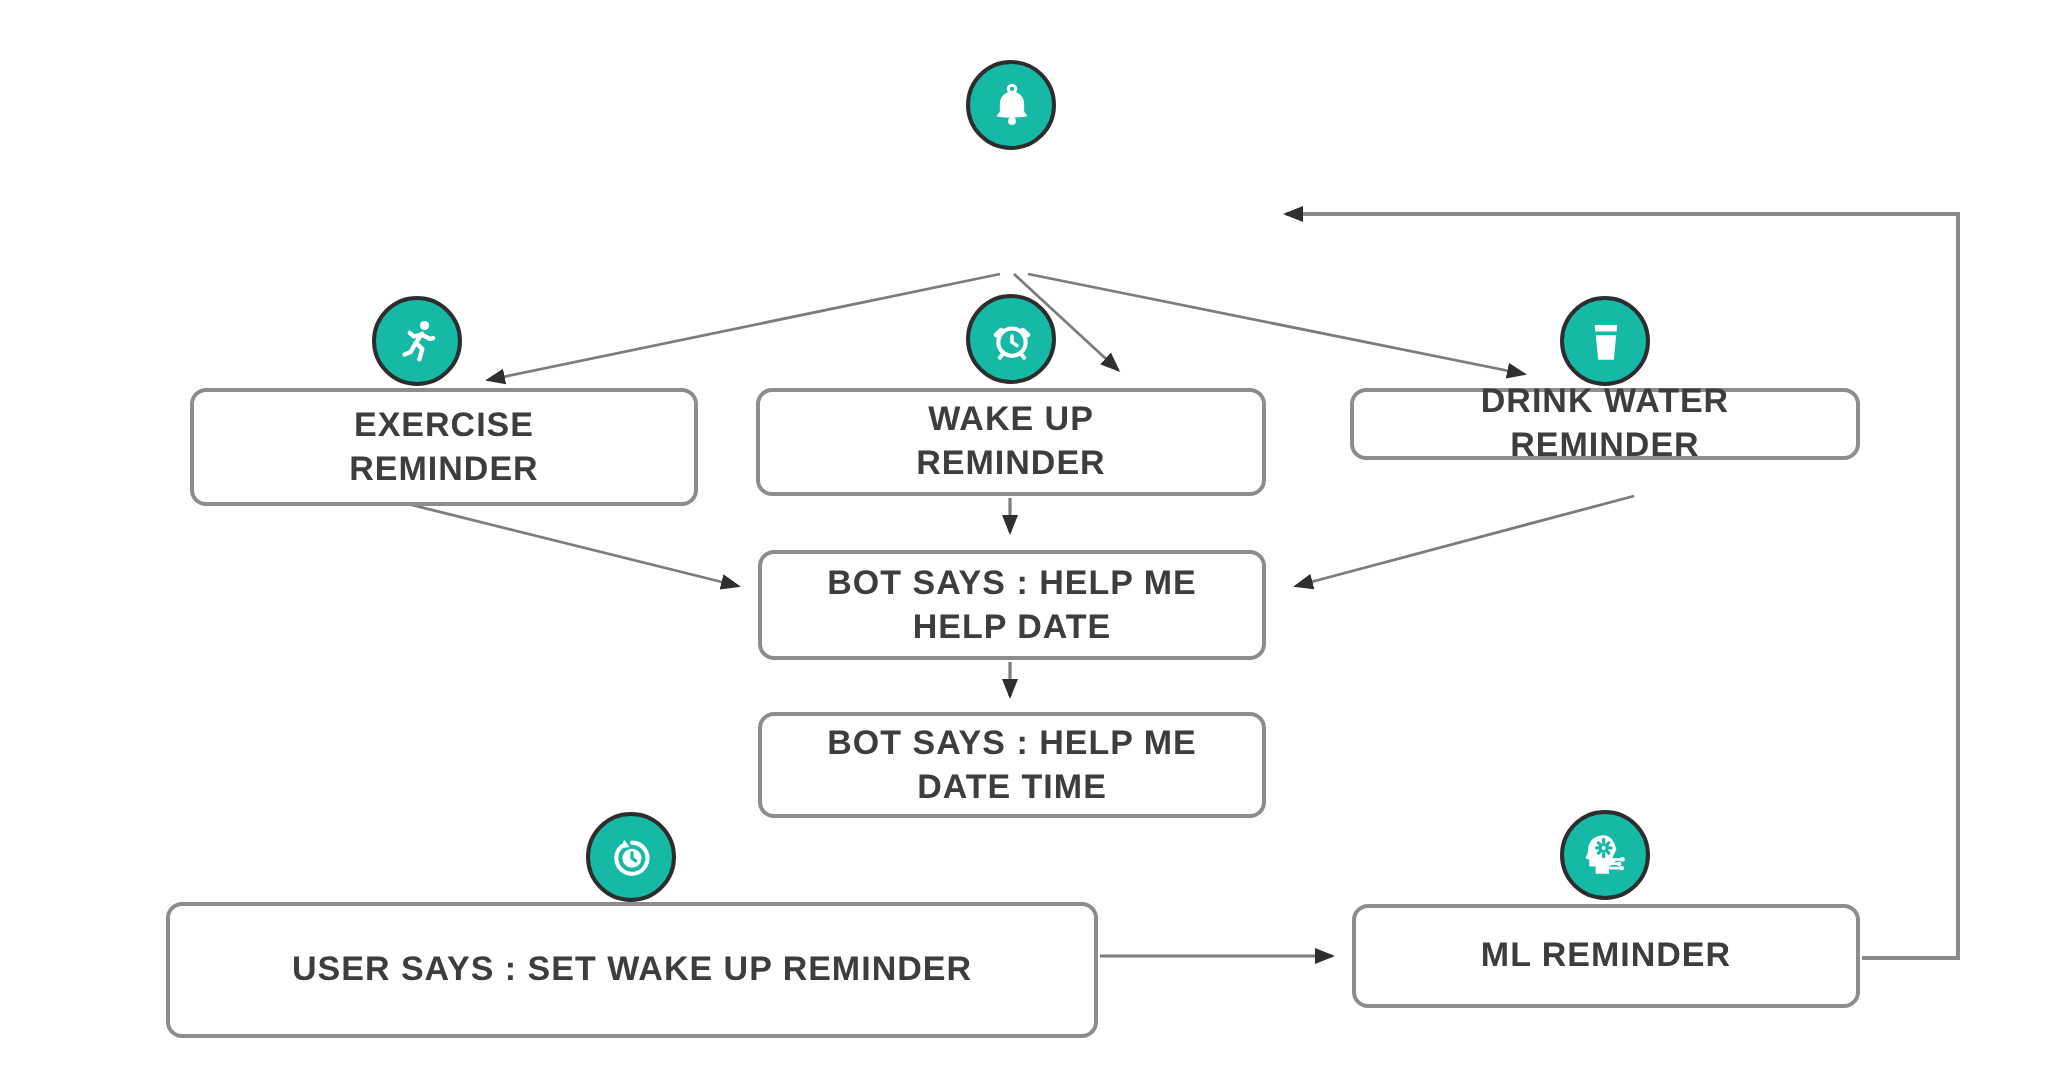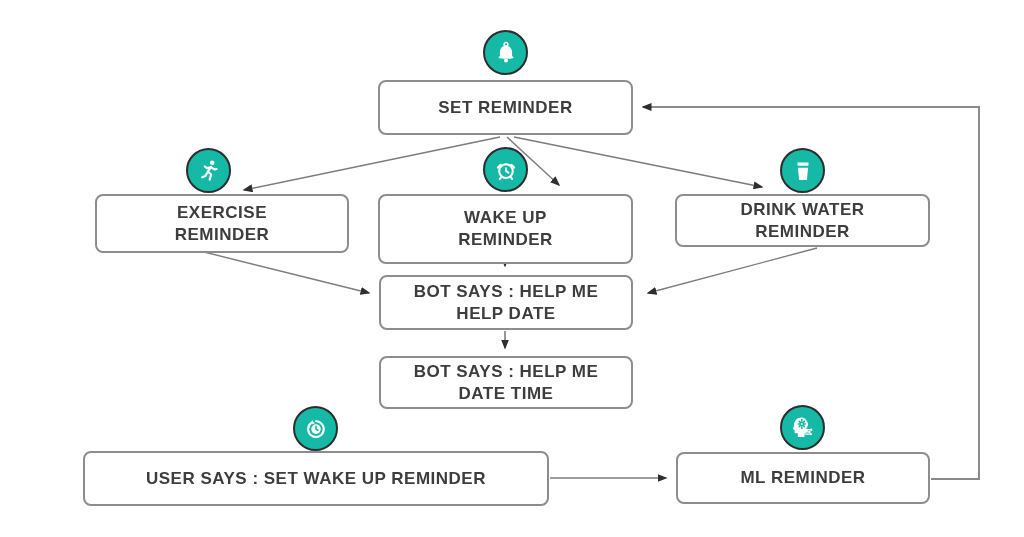--- a/index.html
+++ b/index.html
@@ -38,51 +38,47 @@
     <line x1="507" y1="137" x2="559" y2="185" stroke="#7c7c7c" stroke-width="1.4" marker-end="url(#ah)"></line>
     <line x1="514" y1="137" x2="762" y2="187" stroke="#7c7c7c" stroke-width="1.4" marker-end="url(#ah)"></line>
     <line x1="196" y1="250" x2="369" y2="293" stroke="#7c7c7c" stroke-width="1.4" marker-end="url(#ah)"></line>
     <line x1="505" y1="249" x2="505" y2="266" stroke="#7c7c7c" stroke-width="1.6" marker-end="url(#ah)"></line>
     <line x1="817" y1="248" x2="648" y2="293" stroke="#7c7c7c" stroke-width="1.4" marker-end="url(#ah)"></line>
     <line x1="505" y1="331" x2="505" y2="348" stroke="#7c7c7c" stroke-width="1.6" marker-end="url(#ah)"></line>
     <line x1="550" y1="478" x2="666" y2="478" stroke="#7c7c7c" stroke-width="1.6" marker-end="url(#ah)"></line>
     <polyline points="931,479 979,479 979,107 643,107" fill="none" stroke="#8a8a8a" stroke-width="2" marker-end="url(#ah)"></polyline>
   </svg>
 
-  <div class="node" style="left:378px;top:80px;width:255px;height:55px;">
-    <span>SET REMINDER</span>
-
-  </div>
 
   <div class="node" style="left:95px;top:194px;width:254px;height:59px;">
     <span>EXERCISE</span>
     <span>REMINDER</span>
   </div>
 
-  <div class="node" style="left:378px;top:194px;width:255px;height:70px;">
+  <div class="node" style="left:378px;top:194px;width:255px;height:54px;">
     <span>WAKE UP</span>
     <span>REMINDER</span>
   </div>
 
-  <div class="node" style="left:675px;top:194px;width:255px;height:53px;">
+  <div class="node" style="left:675px;top:194px;width:255px;height:36px;">
     <span>DRINK WATER</span>
     <span>REMINDER</span>
   </div>
 
   <div class="node" style="left:379px;top:275px;width:254px;height:55px;">
     <span>BOT SAYS : HELP ME</span>
     <span>HELP DATE</span>
   </div>
 
   <div class="node" style="left:379px;top:356px;width:254px;height:53px;">
     <span>BOT SAYS : HELP ME</span>
     <span>DATE TIME</span>
   </div>
 
-  <div class="node" style="left:83px;top:451px;width:466px;height:55px;">
+  <div class="node" style="left:83px;top:451px;width:466px;height:68px;">
     <span>USER SAYS : SET WAKE UP REMINDER</span>
 
   </div>
 
   <div class="node" style="left:676px;top:452px;width:254px;height:52px;">
     <span>ML REMINDER</span>
 
   </div>
 
   <div class="badge" style="left:483px;top:30px;">

